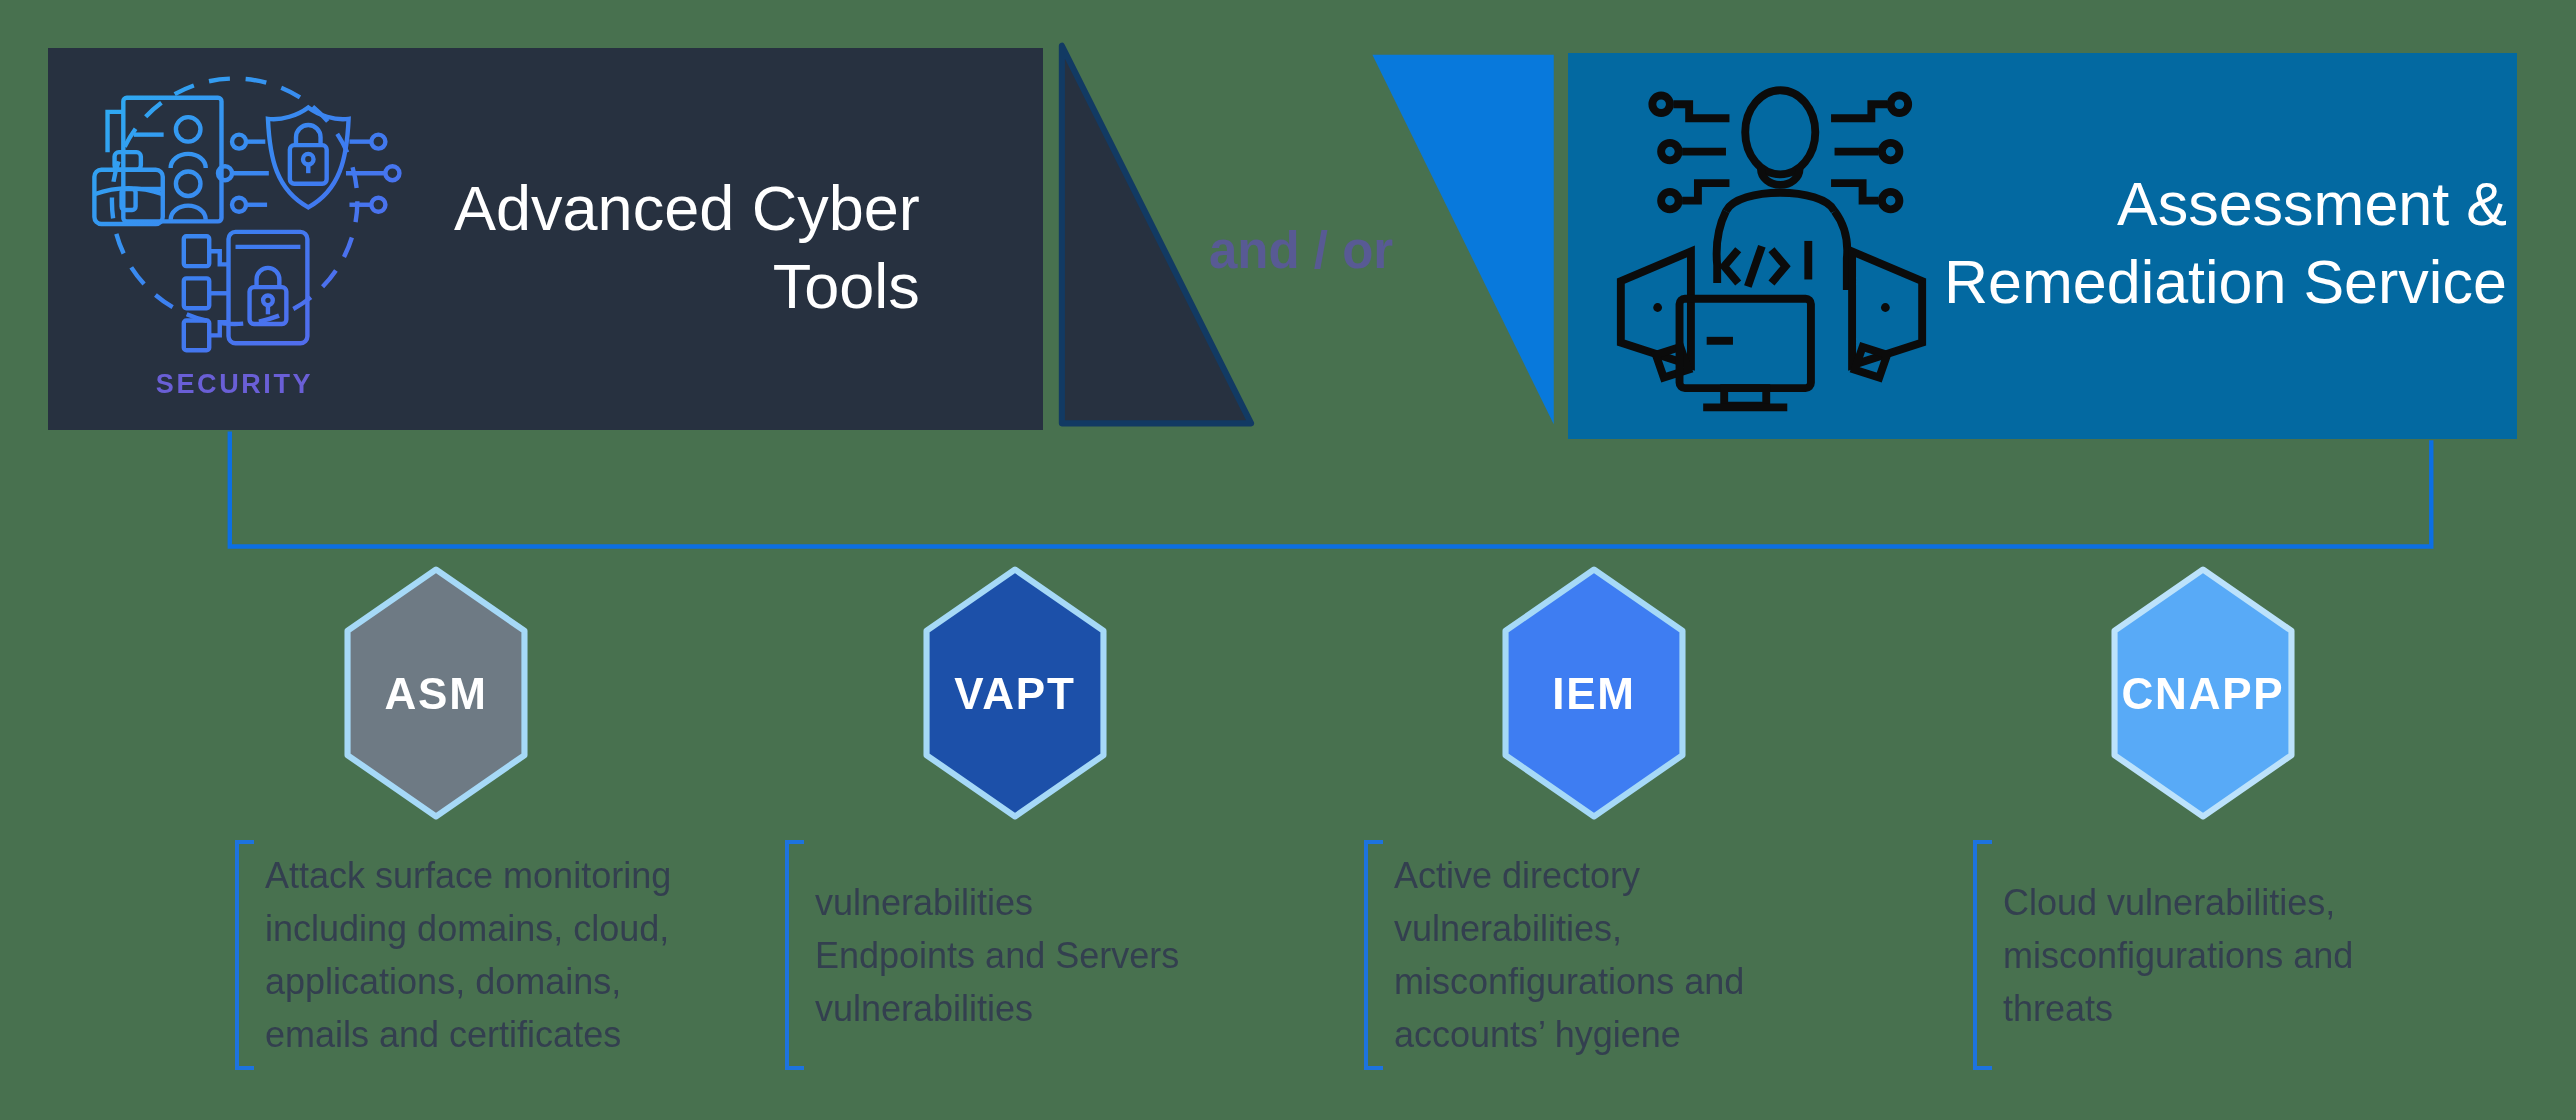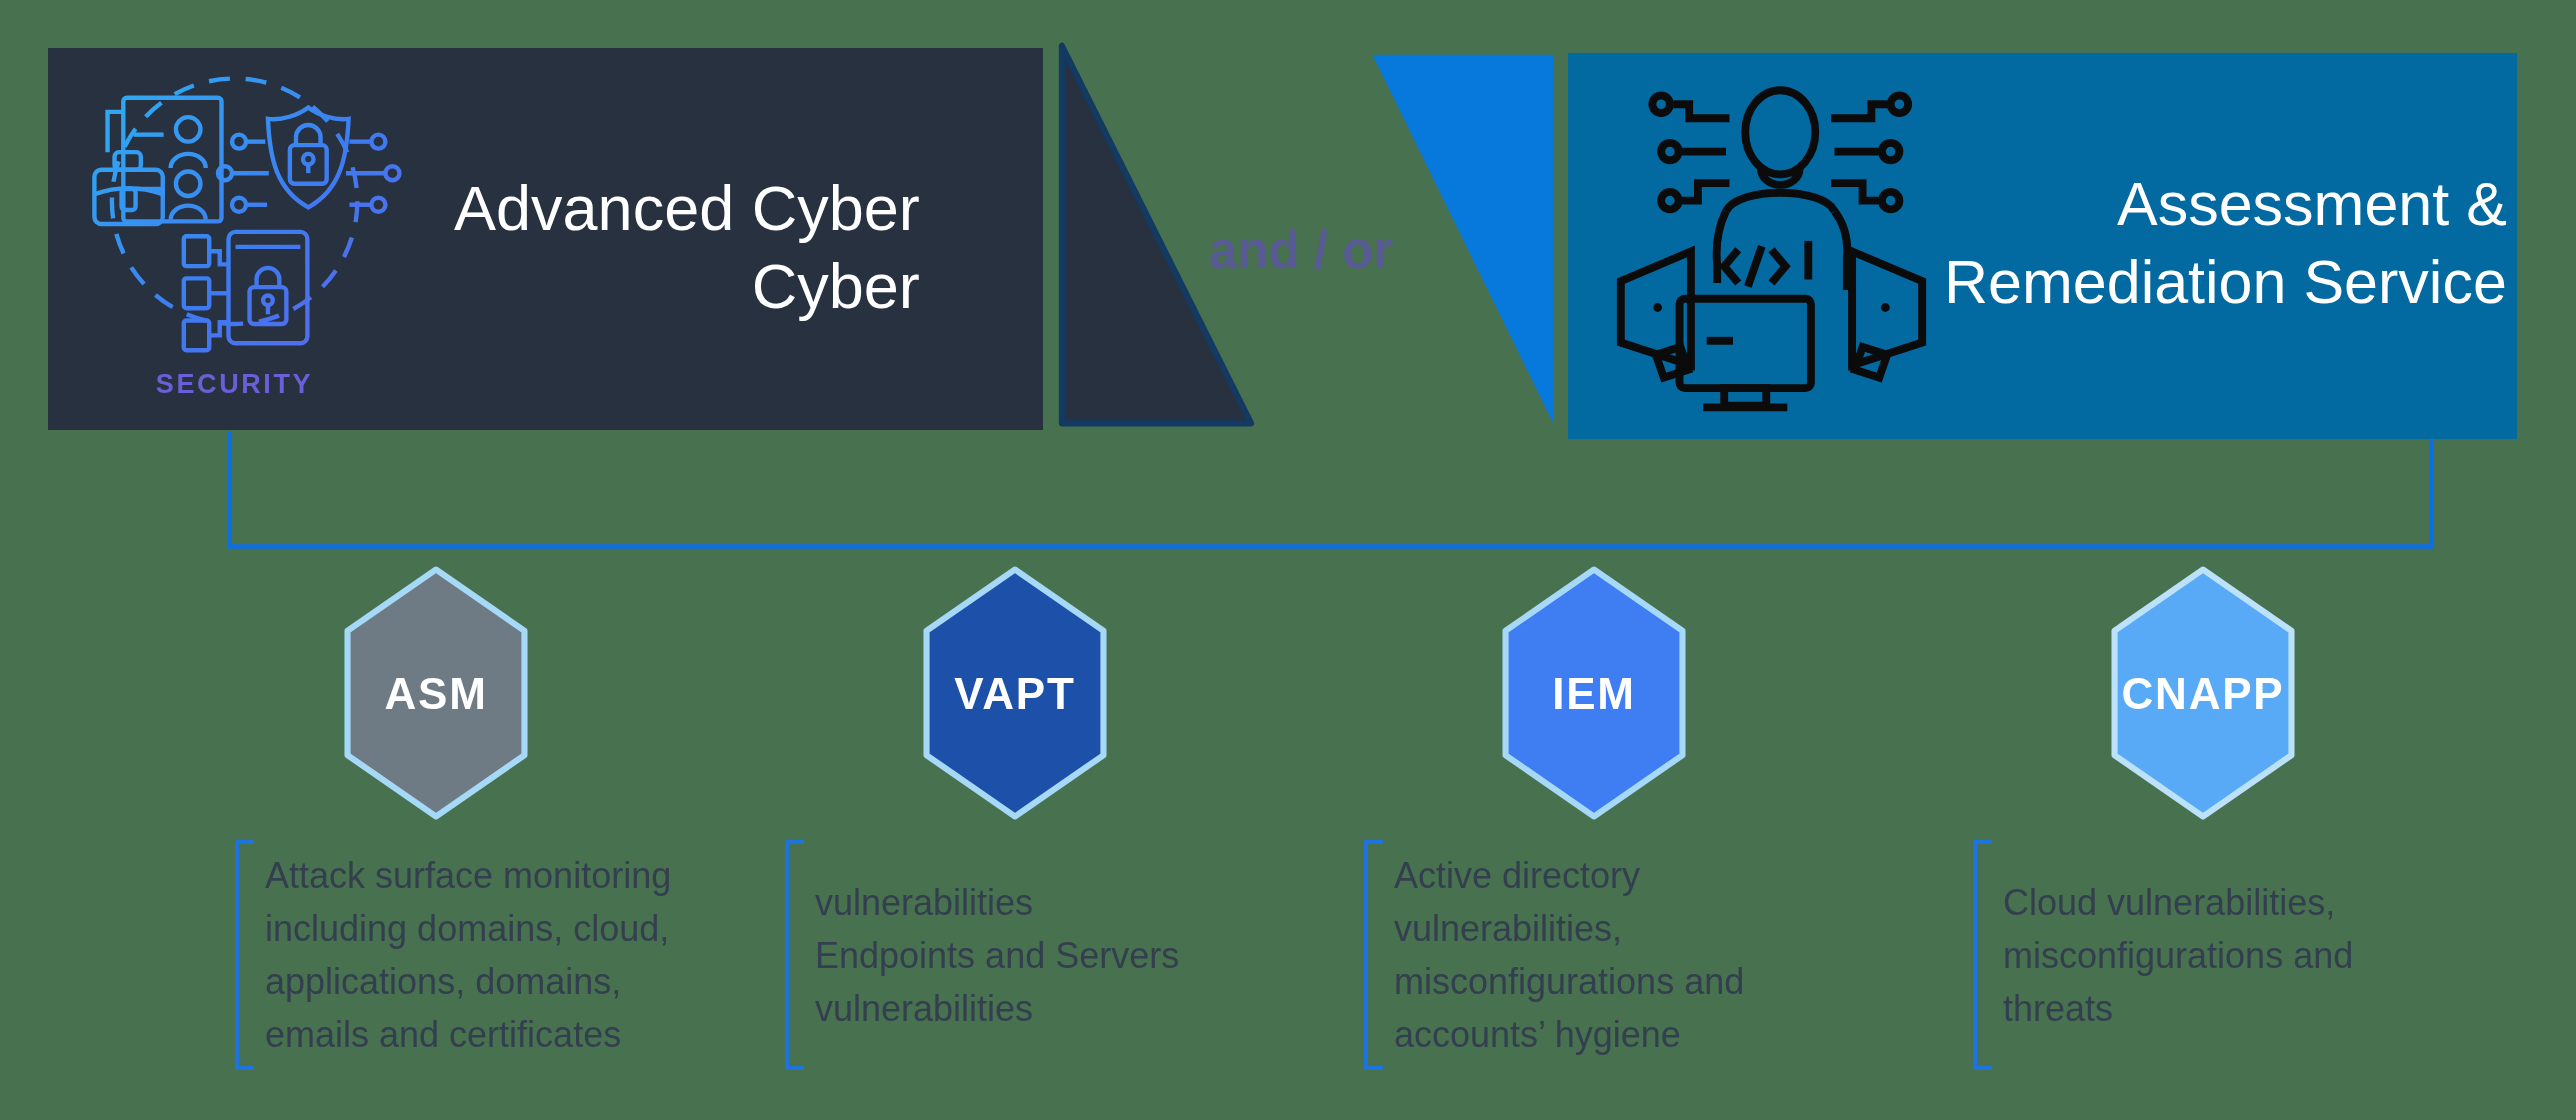--- a/index.html
+++ b/index.html
@@ -97,21 +97,21 @@
         <path d="M174,212 H248"></path>
         <path d="M198,258 v-9 a13,13 0 0 1 26,0 v9"></path>
         <rect x="190" y="258" width="42" height="42" rx="5"></rect>
         <circle cx="211" cy="273" r="5.5"></circle>
         <path d="M211,279 V289"></path>
       </g>
     </svg>
     <div class="sec-caption">SECURITY</div>
     <div class="title">
       <div>Advanced Cyber</div>
-      <div class="indent2">Cyber</div>
+      <div class="indent2">Tools</div>
     </div>
   </div>
 
   <svg class="tri dark-tri" width="207" height="396" viewBox="0 0 236 452">
     <polygon points="10,10 10,441 226,441" fill="#273140" stroke="#123A63" stroke-width="7" stroke-linejoin="round"></polygon>
   </svg>
 
   <div class="andor">and / or</div>
 
   <svg class="tri blue-tri" width="191" height="381" viewBox="0 0 218 434">

